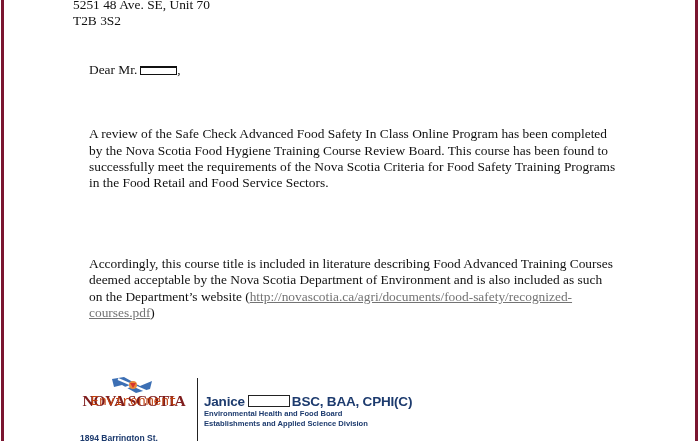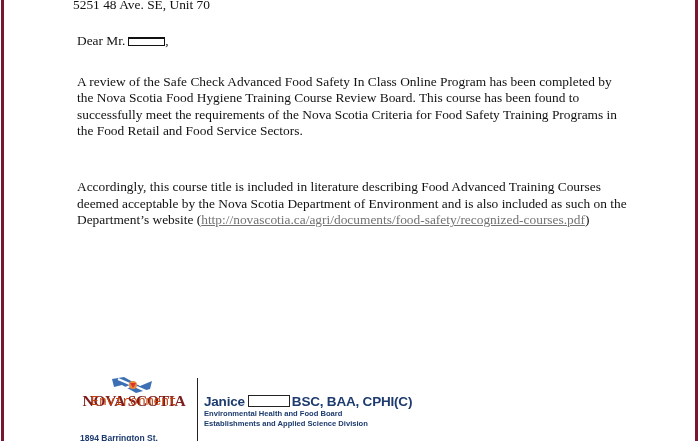--- a/index.html
+++ b/index.html
@@ -14,21 +14,21 @@
     background: #7a1530;
   }
   .frame-right {
     position: absolute; left: 695px; top: 0; width: 3px; height: 441px;
     background: #7a1530;
   }
   .page {
     position: absolute; left: 73px; top: -3px; width: 560px;
     font-size: 13.4px; line-height: 16.4px;
   }
-  .page p { margin: 4px; }
+  .page p { margin: 16px; }
   .address-line { display: block; }
   .gap { height: 16px; }
   .redact {
     display: inline-block; width: 37px; height: 9px;
     border: 1.5px solid #111; border-top-width: 2px;
     vertical-align: -1px; margin-left: 3px; box-sizing: border-box;
     background: #fff;
   }
   a.link { color: #737373; text-decoration: underline; }
   .para { margin: 0; }
@@ -76,20 +76,21 @@
 </style>
 </head>
 <body>
 
 <div class="frame-left"></div>
 <div class="frame-right"></div>
 
 <div class="page">
   <div>
     <span class="address-line">5251 48 Ave. SE, Unit 70</span>
+    <span class="address-line">T2B 3S2</span>
   </div>
   <div class="gap"></div>
   <p><span>Dear Mr.</span><span class="redact"></span><span>,</span></p>
   <div class="gap"></div>
   <p class="para">A review of the Safe Check Advanced Food Safety In Class Online Program has been completed by the Nova Scotia Food Hygiene Training Course Review Board. This course has been found to successfully meet the requirements of the Nova Scotia Criteria for Food Safety Training Programs in the Food Retail and Food Service Sectors.</p>
   <div class="gap"></div>
   <div class="gap"></div>
   <p class="para"><span>Accordingly, this course title is included in literature describing Food Advanced Training Courses deemed acceptable by the Nova Scotia Department of Environment and is also included as such on the Department’s website (</span><a class="link">http://novascotia.ca/agri/documents/food-safety/recognized-courses.pdf</a><span>)</span></p>
   <div class="gap"></div>
   <div class="gap"></div>

